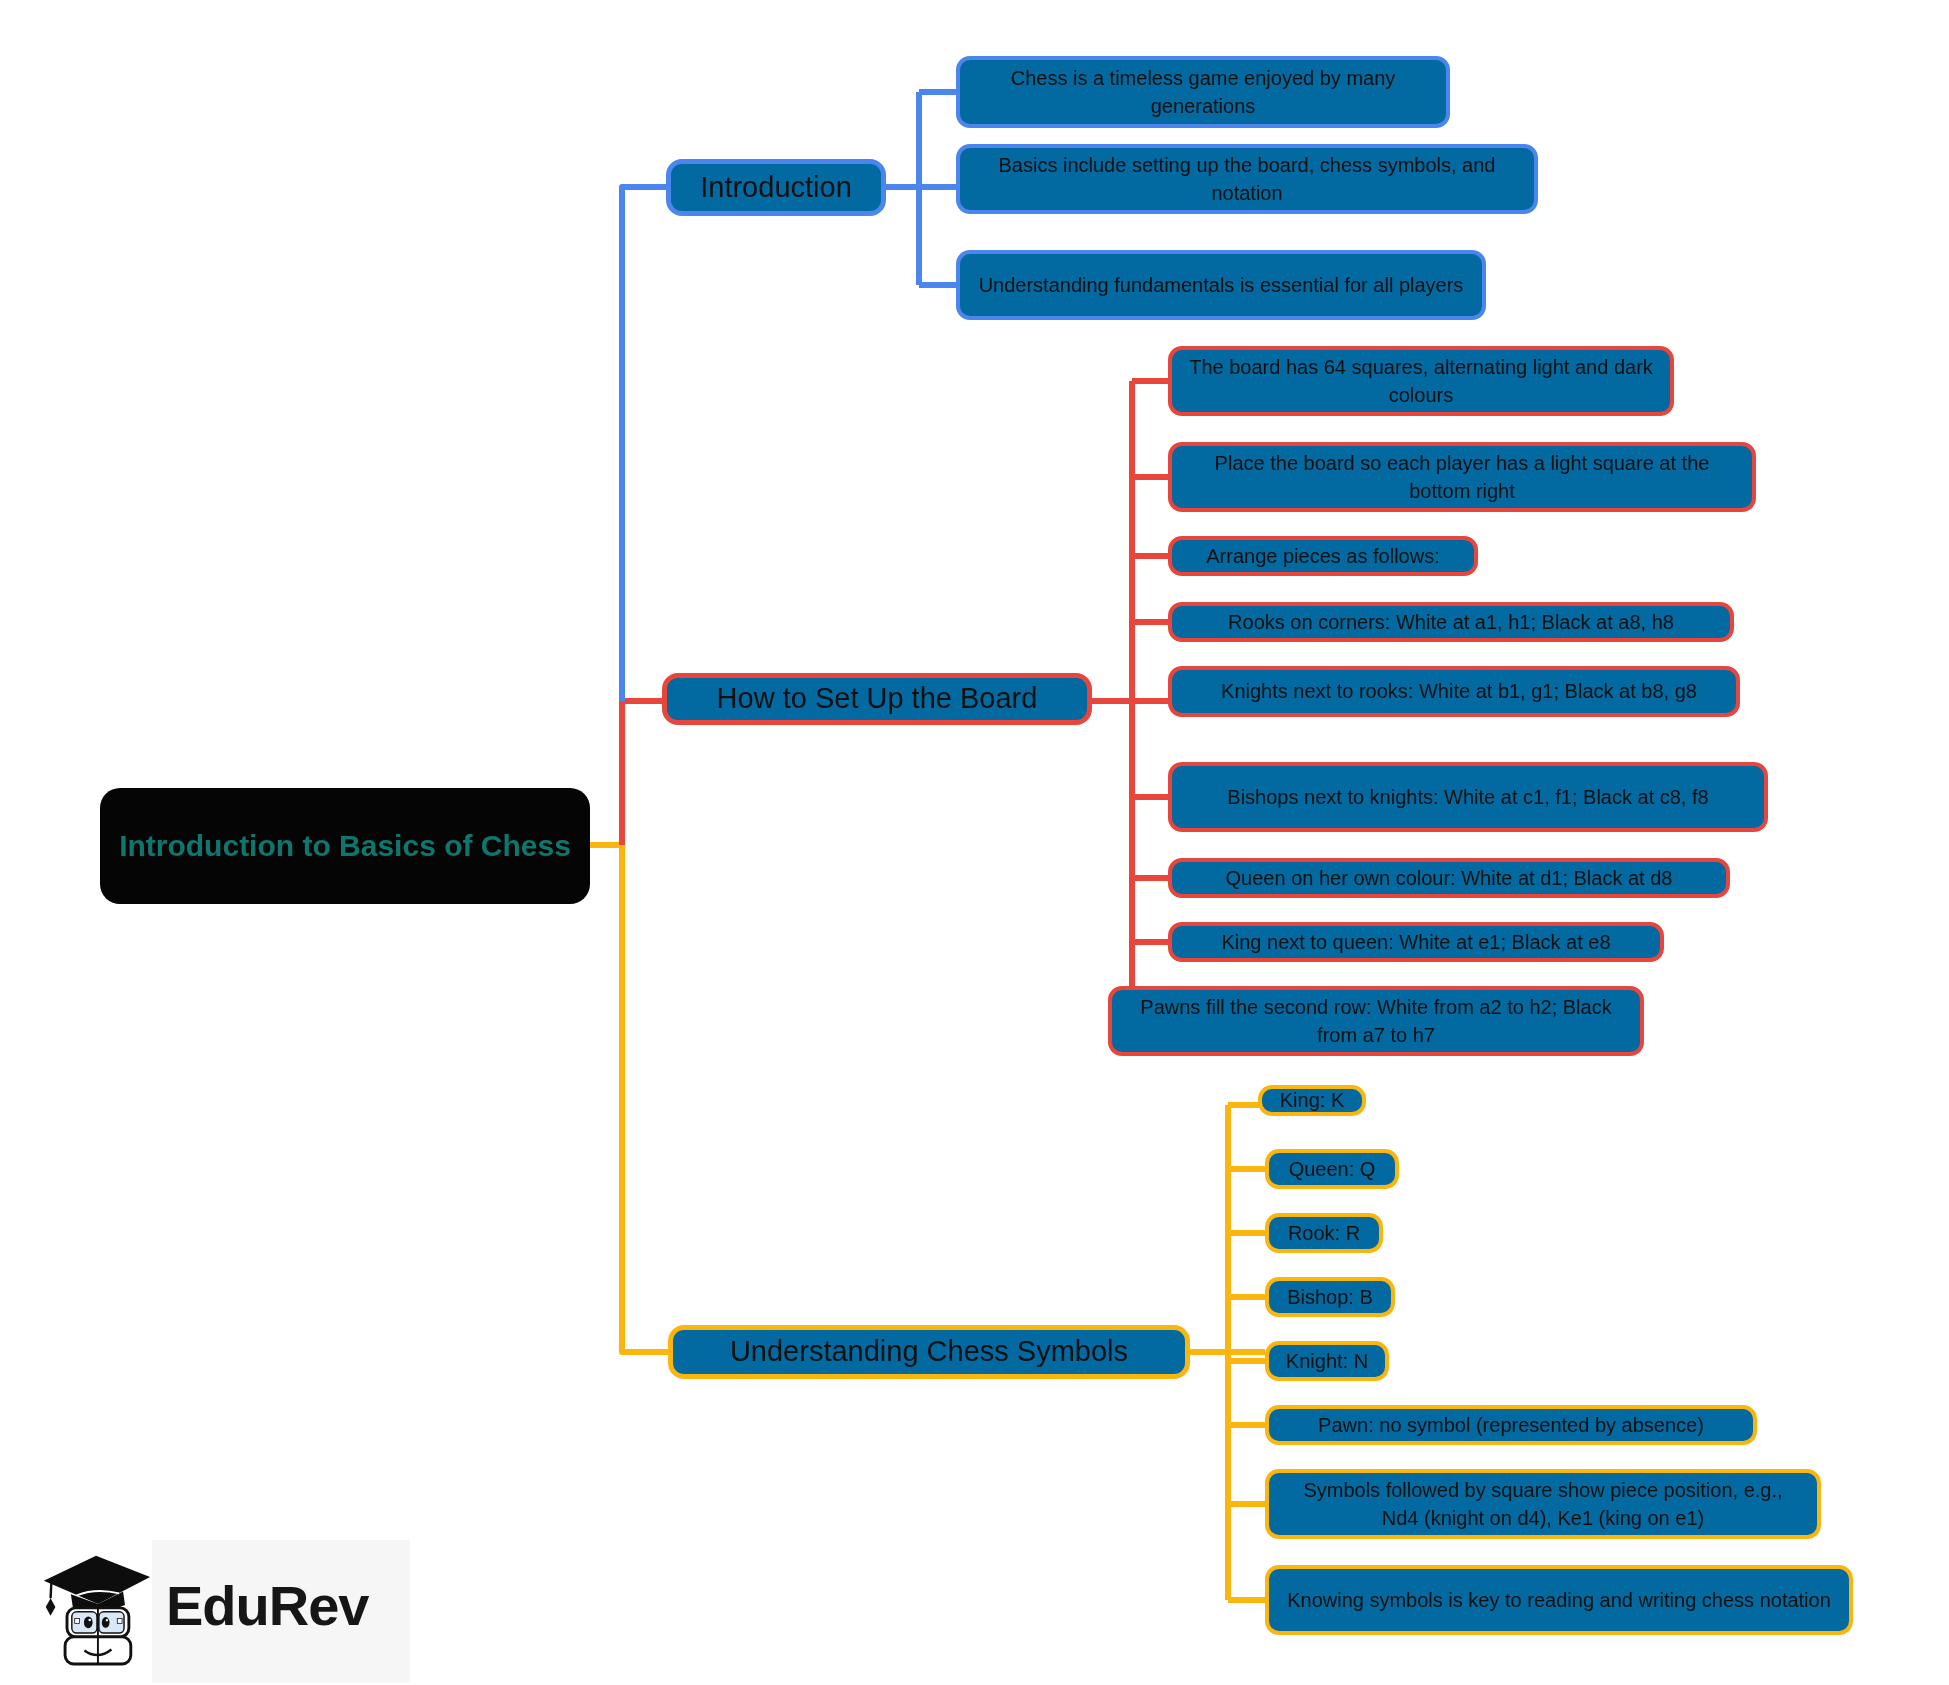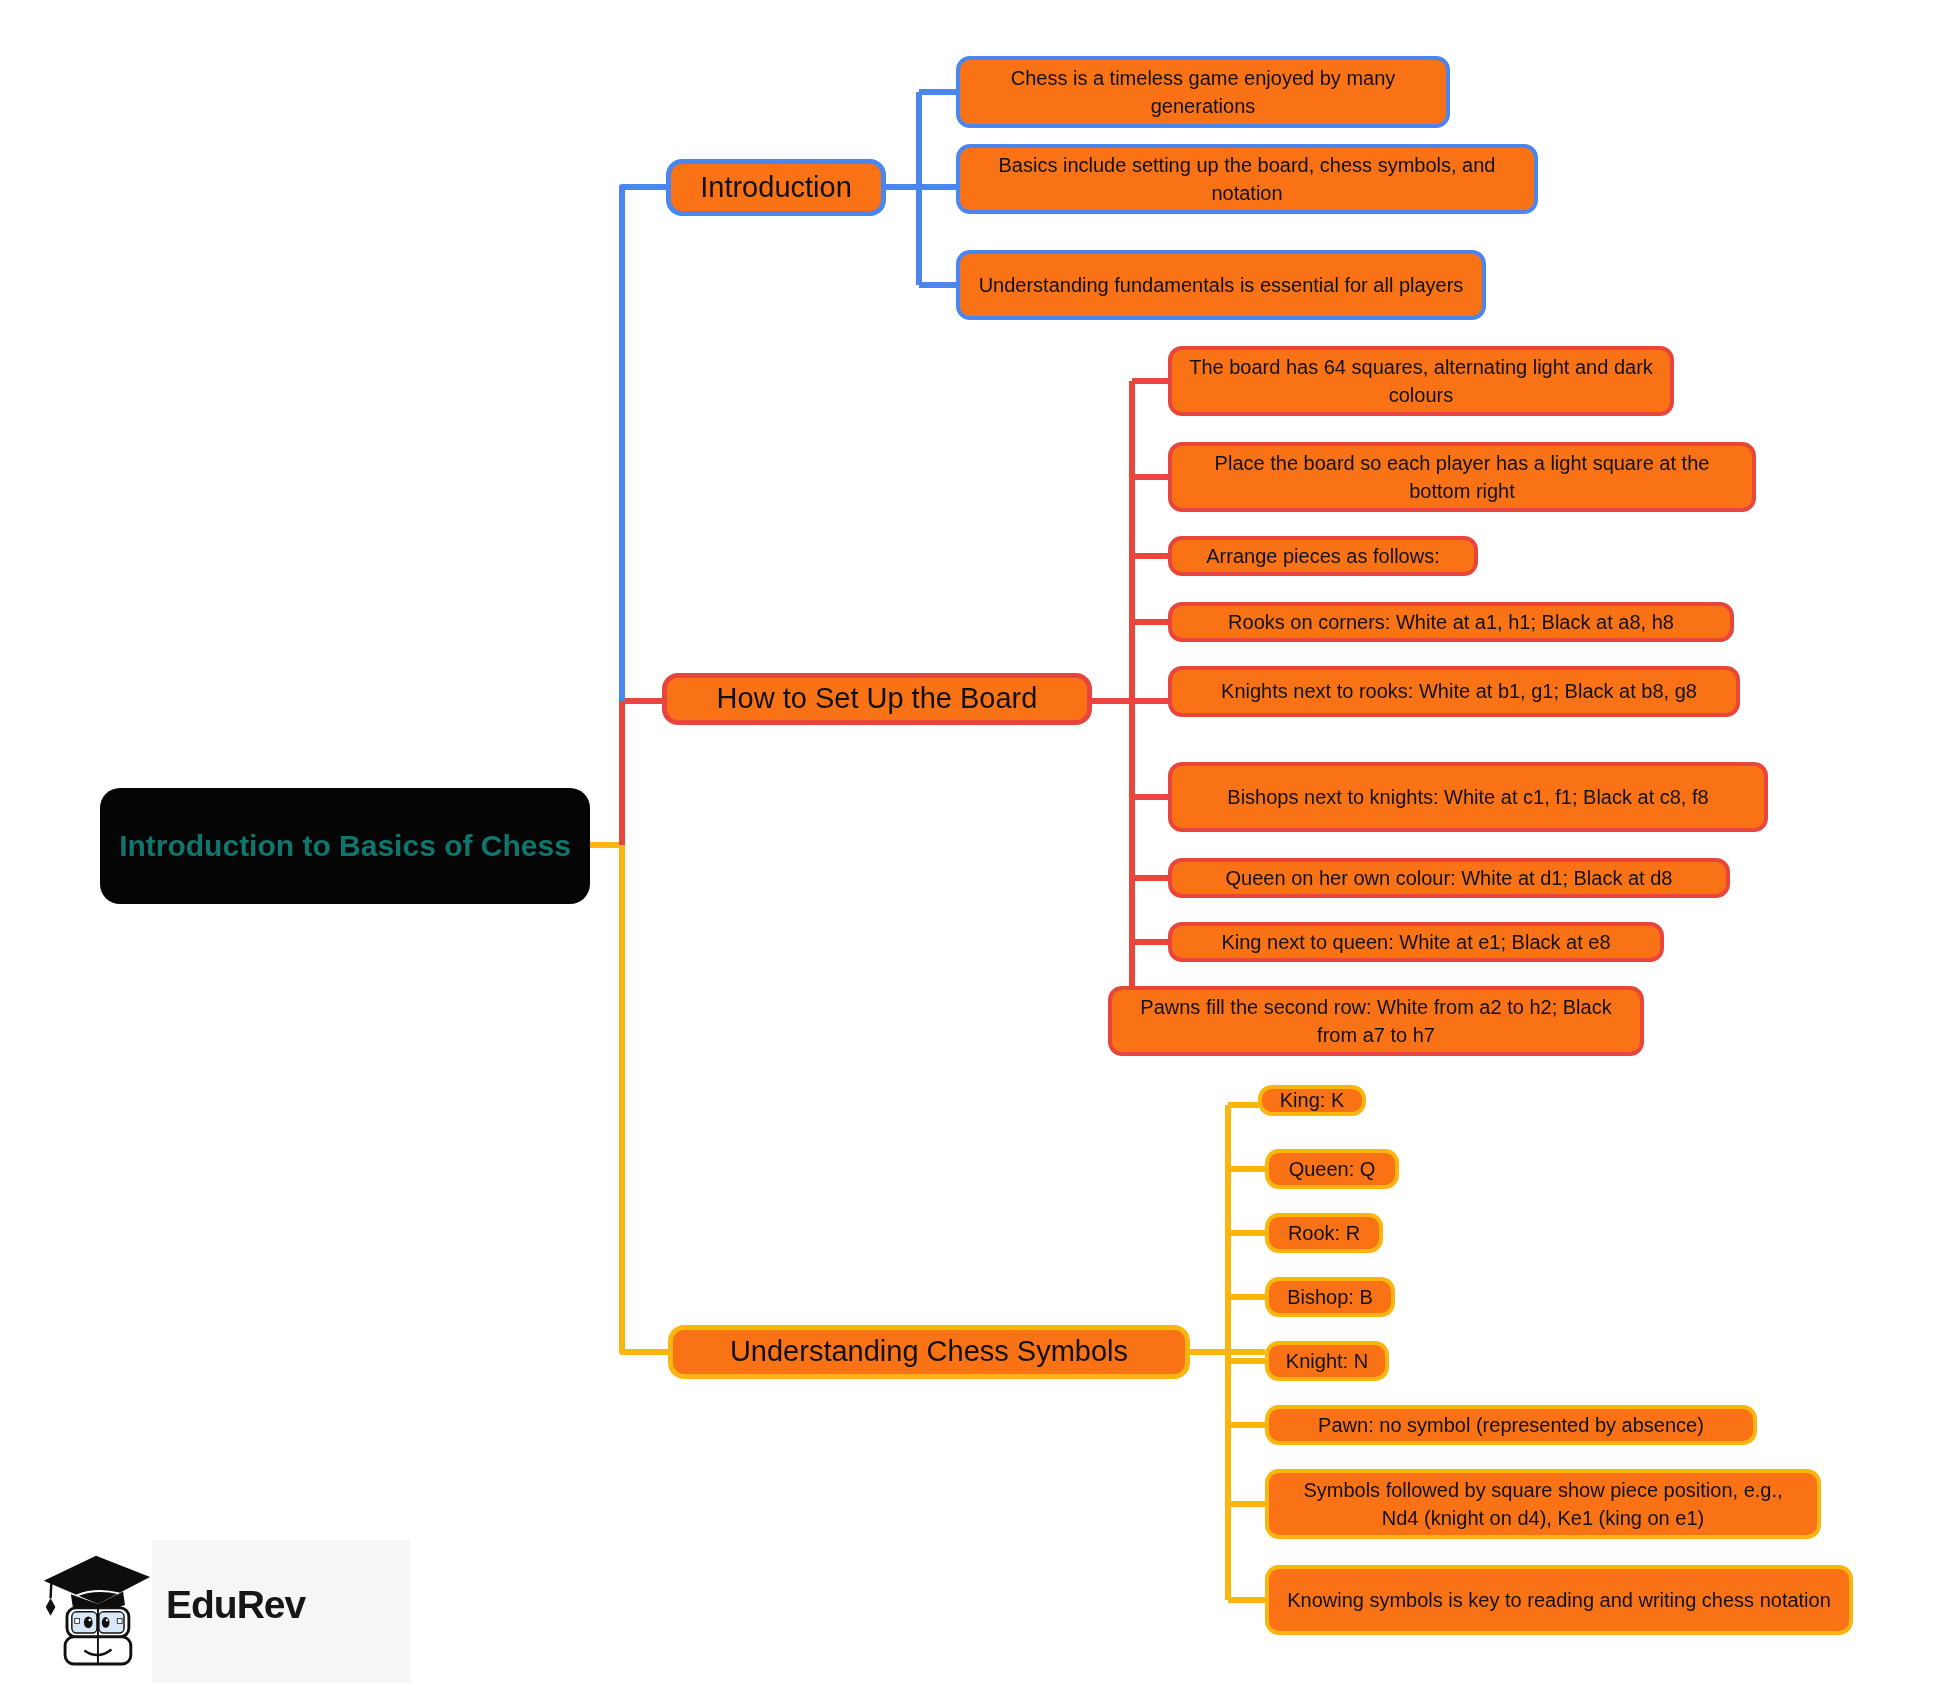--- a/index.html
+++ b/index.html
@@ -1,31 +1,31 @@
 <!DOCTYPE html>
 <html><head>
 <meta charset="utf-8">
 <title>Introduction to Basics of Chess</title>
 <style>
   html,body{margin:0;padding:0;background:#ffffff;}
   body{font-family:"Liberation Sans","DejaVu Sans",sans-serif;color:#111;}
   .canvas{position:relative;width:1949px;height:1685px;background:#ffffff;overflow:hidden;}
   #connectors{position:absolute;left:0;top:0;width:1949px;height:1685px;z-index:1;}
-  #nodes .node{position:absolute;box-sizing:border-box;background:#f97316;
+  #nodes .node{position:absolute;box-sizing:border-box;background:#0369a1;
     display:flex;align-items:center;justify-content:center;text-align:center;
     z-index:2;line-height:1.42;}
   .child{border:4px solid #000;border-radius:14px;font-size:20px;padding:2px 14px;}
   .branch{border:5px solid #4c1d95;border-radius:16px;font-size:29px;padding:2px 14px;white-space:nowrap;}
   .one-line{white-space:nowrap;}
   .root{background:#050505;color:#0f766e;border-radius:20px;font-size:30px;font-weight:bold;
     padding:4px 14px;line-height:1.5;z-index:2;}
   .logo-backdrop{position:absolute;left:152px;top:1540px;width:258px;height:143px;
     background:#f6f6f6;z-index:1;}
   .logo{position:absolute;left:38px;top:1542px;display:flex;align-items:center;gap:12px;z-index:2;}
-  .brand{font-size:39px;font-weight:bold;color:#161616;letter-spacing:-1px;}
+  .brand{font-size:56px;font-weight:bold;color:#161616;letter-spacing:-1px;}
 </style>
 </head>
 <body>
 
 <div class="canvas">
   <svg id="connectors" viewBox="0 0 1949 1685" xmlns="http://www.w3.org/2000/svg">
       <path d="M 590 845 H 622 V 1352 H 668" stroke="#fbb50f" stroke-width="6" fill="none" stroke-linejoin="round"></path>
       <path d="M 662 701 H 622 V 845" stroke="#e8453c" stroke-width="6" fill="none" stroke-linejoin="round"></path>
       <path d="M 666 187 H 622 V 701" stroke="#4a86ee" stroke-width="6" fill="none" stroke-linejoin="round"></path>
       <path d="M 886 187 H 956" stroke="#4a86ee" stroke-width="6" fill="none" stroke-linejoin="round"></path>

